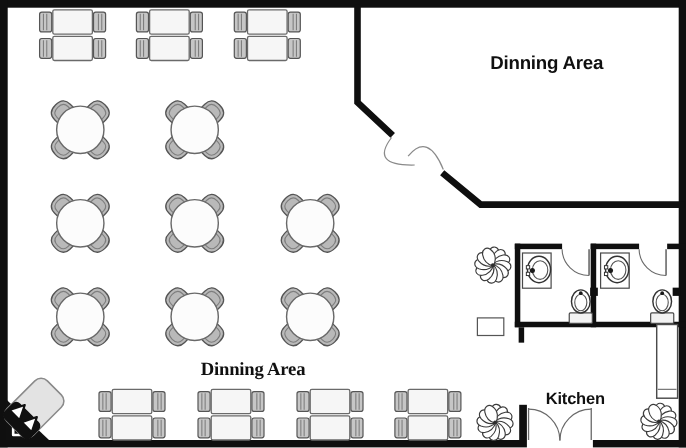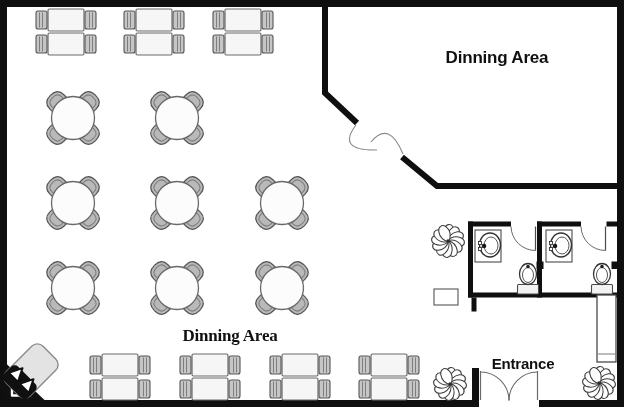--- a/index.html
+++ b/index.html
@@ -418,15 +418,15 @@
           <ellipse cx="602" cy="275" rx="5.5" ry="7.5" fill="none" stroke="#555555" stroke-width="1"></ellipse>
           <circle cx="602" cy="266.5" r="1.7" fill="#1a1a1a"></circle>
           <line x1="605.5" y1="226.5" x2="605.5" y2="250.5" stroke="#4a4a4a" stroke-width="1.2"></line>
           <path d="M 581 226.5 A 24.5 24.5 0 0 0 605.5 250.5" fill="none" stroke="#6a6a6a" stroke-width="1"></path>
         </g>
       </g>
   </svg>
 
   <div class="plan-label kitchen-label">Dinning Area</div>
   <div class="plan-label dining-label">Dinning Area</div>
-  <div class="plan-label entrance-label">Entrance</div>
+  <div class="plan-label entrance-label">Kitchen</div>
 
 </div>
 
 </body></html>

